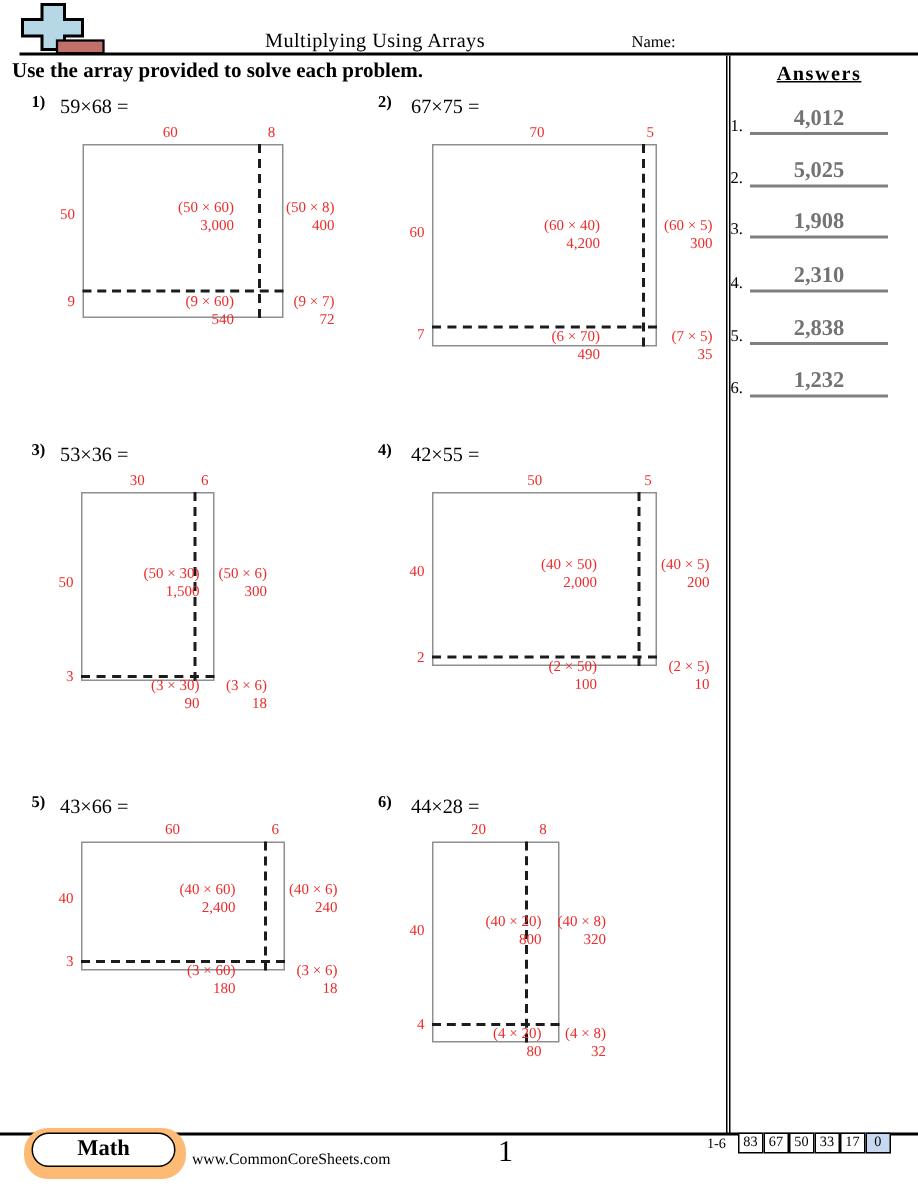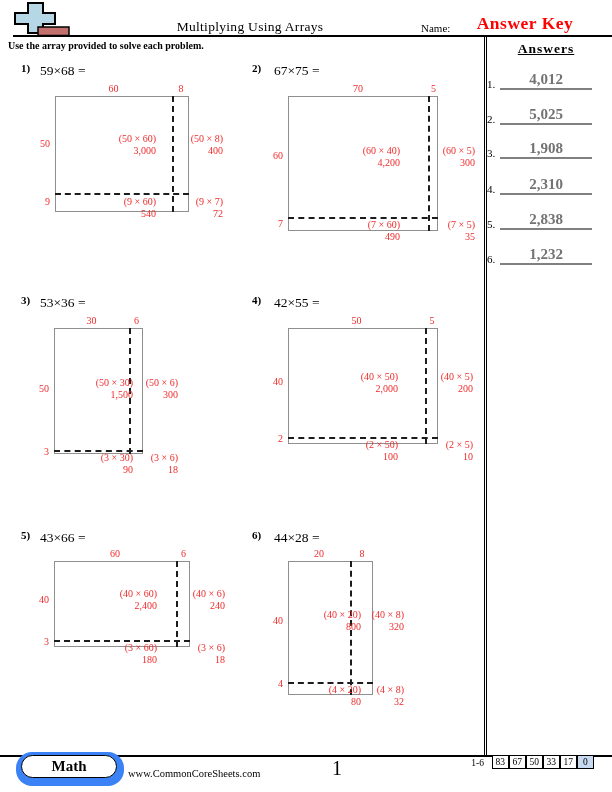--- a/index.html
+++ b/index.html
@@ -14,61 +14,60 @@
   }
   .abs { position: absolute; }
   .center { text-align: center; }
   .right { text-align: right; }
 
   
   #header-rule { left: 13px; top: 35px; width: 599px; height: 0; border-top: 2.5px solid #000; }
   #worksheet-title { left: 150px; top: 19px; width: 200px; font-size: 13.5px; text-align: center; letter-spacing: 0.3px; }
   #name-label { left: 421px; top: 22px; font-size: 11px; }
   #answer-key { left: 464px; top: 13px; width: 122px; font-size: 17.5px; font-weight: bold; color: #ff0000; text-align: center; letter-spacing: 0.5px; }
-  #instruction { left: 8px; top: 40px; font-size: 10px; font-weight: bold; }
+  #instruction { left: 8px; top: 40px; font-size: 14px; font-weight: bold; }
 
   
   #answers-divider { left: 484px; top: 37px; width: 3px; height: 719px; border-left: 1.5px solid #000; border-right: 1.5px solid #000; }
   #answers-heading { left: 505px; top: 41px; width: 82px; text-align: center; font-size: 13.5px; font-weight: bold; text-decoration: underline; letter-spacing: 1px; }
   .answer-line { left: 500px; width: 92px; height: 19px; border-bottom: 2.5px solid #808080; text-align: center; font-size: 15px; font-weight: bold; color: #737373; line-height: 17px; }
   .answer-num { left: 487px; width: 14px; font-size: 11px; }
 
   
   .prob-num { font-size: 11px; font-weight: bold; }
   .prob-eq { font-size: 13.5px; }
   .arr-box { border: 1.5px solid #8f8f8f; }
   .vdash { width: 0; border-left: 2px dashed #1c1c1c; }
   .hdash { height: 0; border-top: 2px dashed #1c1c1c; }
   .edge-label { font-size: 10px; color: #ee2b2b; line-height: 11px; }
   .cell { width: 84px; font-size: 10px; color: #ee2b2b; line-height: 12px; text-align: right; }
 
   
   #footer-rule { left: 0; top: 755px; width: 612px; height: 0; border-top: 2px solid #000; }
-  #math-badge-outer { left: 16px; top: 752px; width: 108px; height: 34px; background: #3b82f6; border-radius: 16px; }
+  #math-badge-outer { left: 16px; top: 752px; width: 108px; height: 34px; background: #fdba74; border-radius: 16px; }
   #math-badge-inner { left: 5px; top: 3px; width: 96px; height: 23px; background: #fff; border: 1.5px solid #000; border-radius: 12px;
     text-align: center; font-size: 15px; font-weight: bold; line-height: 21px; position: absolute; }
   #website { left: 128px; top: 768px; font-size: 10.5px; }
   #page-number { left: 302px; top: 757px; width: 70px; text-align: center; font-size: 20px; }
   #range-label { left: 458px; top: 758px; width: 26px; text-align: right; font-size: 9.5px; }
   #score-row { left: 492px; top: 755px; display: flex; }
   .score-box { width: 16.5px; height: 14px; border: 1px solid #000; margin-right: 0.5px; text-align: center; font-size: 9.5px; line-height: 12px; background: #fff; }
   .score-box.hl { background: #c6d9f1; }
 </style>
 </head>
 <body>
 
 <div id="page">
 
   <svg class="abs" style="left:12px; top:1px;" width="62" height="37" viewBox="0 0 62 37">
     <path d="M16 12 H3 V23 H16 V32 H31 V23 H43 V12 H31 V2 H16 Z" fill="#b5d7e6" stroke="#000" stroke-width="2"></path>
     <rect x="26" y="26" width="31" height="8.5" fill="#c1706b" stroke="#000" stroke-width="1.5"></rect>
   </svg>
   <div class="abs" id="worksheet-title">Multiplying Using Arrays</div>
   <div class="abs" id="name-label">Name:</div>
-  <div class="abs" id="answer-key">Answer Key</div>
   <div class="abs" id="header-rule"></div>
   <div class="abs" id="instruction">Use the array provided to solve each problem.</div>
 
   <div class="abs" id="answers-divider"></div>
   <div class="abs" id="answers-heading">Answers</div>
 
   <div class="abs answer-num" style="top:78px;">1.</div>
   <div class="abs answer-line" style="top:71px;">4,012</div>
   <div class="abs answer-num" style="top:113px;">2.</div>
   <div class="abs answer-line" style="top:106px;">5,025</div>
@@ -121,21 +120,21 @@
     <div class="abs edge-label right" style="left:251px; top:218px; width:32px;">7</div>
     <div class="abs cell" style="left:316px; top:145px;">
       <div>(60 × 40)</div>
       <div>4,200</div>
     </div>
     <div class="abs cell" style="left:391px; top:145px;">
       <div>(60 × 5)</div>
       <div>300</div>
     </div>
     <div class="abs cell" style="left:316px; top:219px;">
-      <div>(7 × 60)</div>
+      <div>(6 × 70)</div>
       <div>490</div>
     </div>
     <div class="abs cell" style="left:391px; top:219px;">
       <div>(7 × 5)</div>
       <div>35</div>
     </div>
   </div>
 
   <div>
     <div class="abs prob-num" style="left:21px; top:294px;">3)</div>

